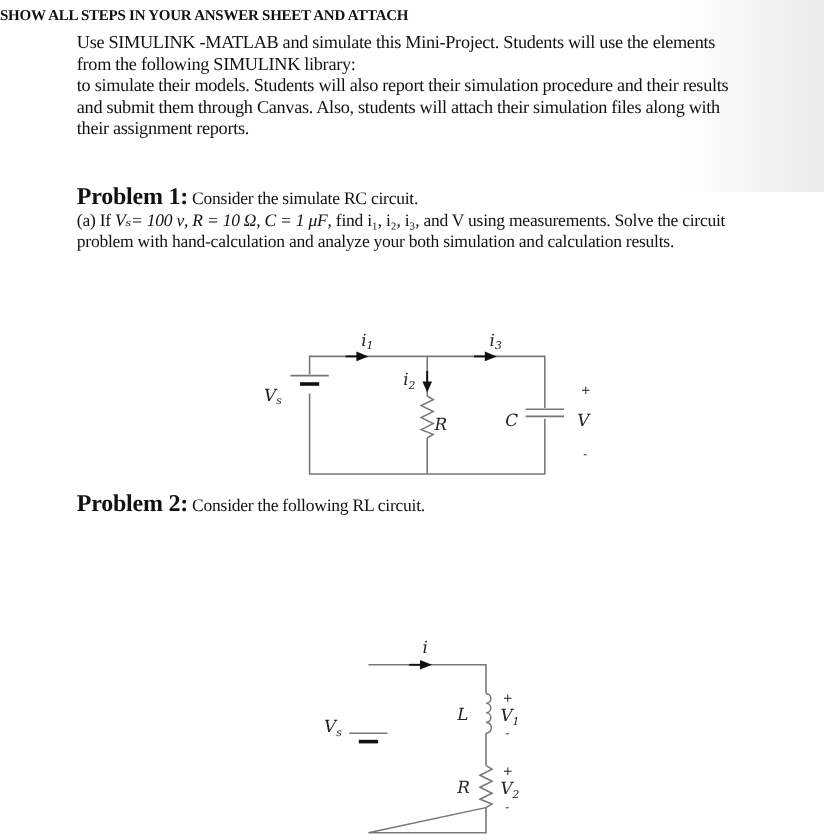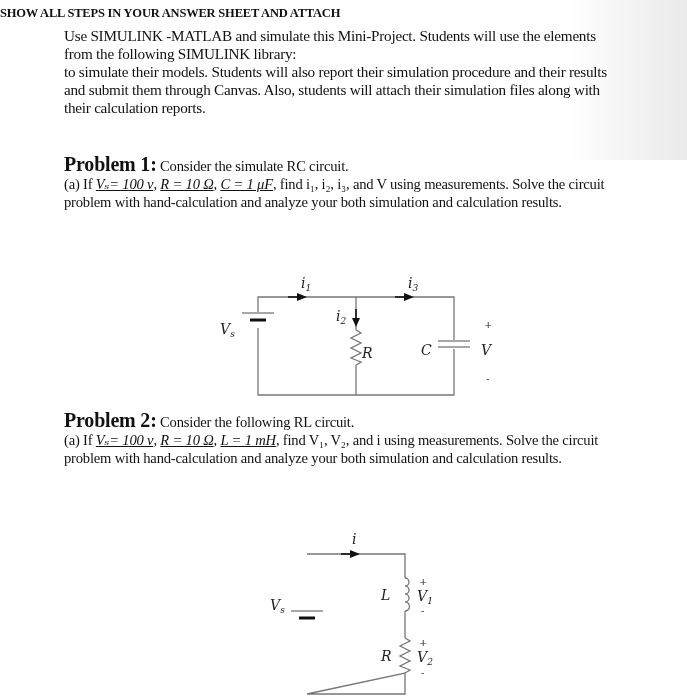--- a/index.html
+++ b/index.html
@@ -9,44 +9,43 @@
          background:linear-gradient(to right,rgba(255,255,255,0),rgba(225,225,225,0.7));}
   .header{position:absolute;top:6px;left:0;width:687px;text-align:left;font-weight:bold;
           font-size:12.5px;letter-spacing:-0.2px;}
   .intro{position:absolute;left:64px;top:27px;width:560px;font-weight:normal;font-size:15.2px;
          line-height:18px;letter-spacing:-0.25px;}
   .intro .path{word-spacing:2px;}
   .arrow{display:inline-block;margin:0 9px;font-size:13px;}
   .prob{position:absolute;left:64px;width:570px;font-size:14.6px;line-height:18px;letter-spacing:-0.2px;}
   .prob .title{font-weight:bold;font-size:20px;}
   .prob p{margin:0;}
-  i{font-style:italic;text-decoration:underline;}
+  i{font-style:italic;}
   svg{position:absolute;left:0;top:0;}
   .lbl{font-family:"DejaVu Serif",serif;font-style:italic;}
 </style>
 </head>
 <body>
 
 <div class="shade"></div>
 
 <div class="header">SHOW ALL STEPS IN YOUR ANSWER SHEET AND ATTACH</div>
 
 <div class="intro">
   <div>Use SIMULINK -MATLAB and simulate this Mini-Project. Students will use the elements from the following SIMULINK library:</div>
-  <div>to simulate their models. Students will also report their simulation procedure and their results and submit them through Canvas. Also, students will attach their simulation files along with their calculation reports.</div>
+  <div>to simulate their models. Students will also report their simulation procedure and their results and submit them through Canvas. Also, students will attach their simulation files along with their assignment reports.</div>
 </div>
 
 <div class="prob" style="top:155px;">
   <p><span class="title">Problem 1:</span> <span>Consider the simulate RC circuit.</span></p>
   <p><span>(a) If </span><i>Vₛ= 100 v</i>, <i>R = 10 Ω</i>, <i>C = 1 μF</i>, <span>find i₁, i₂, i₃, and V using measurements. Solve the circuit problem with hand-calculation and analyze your both simulation and calculation results.</span></p>
 </div>
 
 <div class="prob" style="top:411px;">
   <p><span class="title">Problem 2:</span> <span>Consider the following RL circuit.</span></p>
-  <p><span>(a) If </span><i>Vₛ= 100 v</i>, <i>R = 10 Ω</i>, <i>L = 1 mH</i>, <span>find V₁, V₂, and i using measurements. Solve the circuit problem with hand-calculation and analyze your both simulation and calculation results.</span></p>
 </div>
 
 <svg width="687" height="700">
   <g stroke="#777" stroke-width="1.3" fill="none">
 
     <path d="M258 297 H454 V395 H258 Z"></path>
 
     <path d="M356 297 V330 M356 365 V395"></path>
 
     <polyline points="356,330 361,333 351,338 361,343 351,348 361,353 351,358 361,362 356,365"></polyline>

